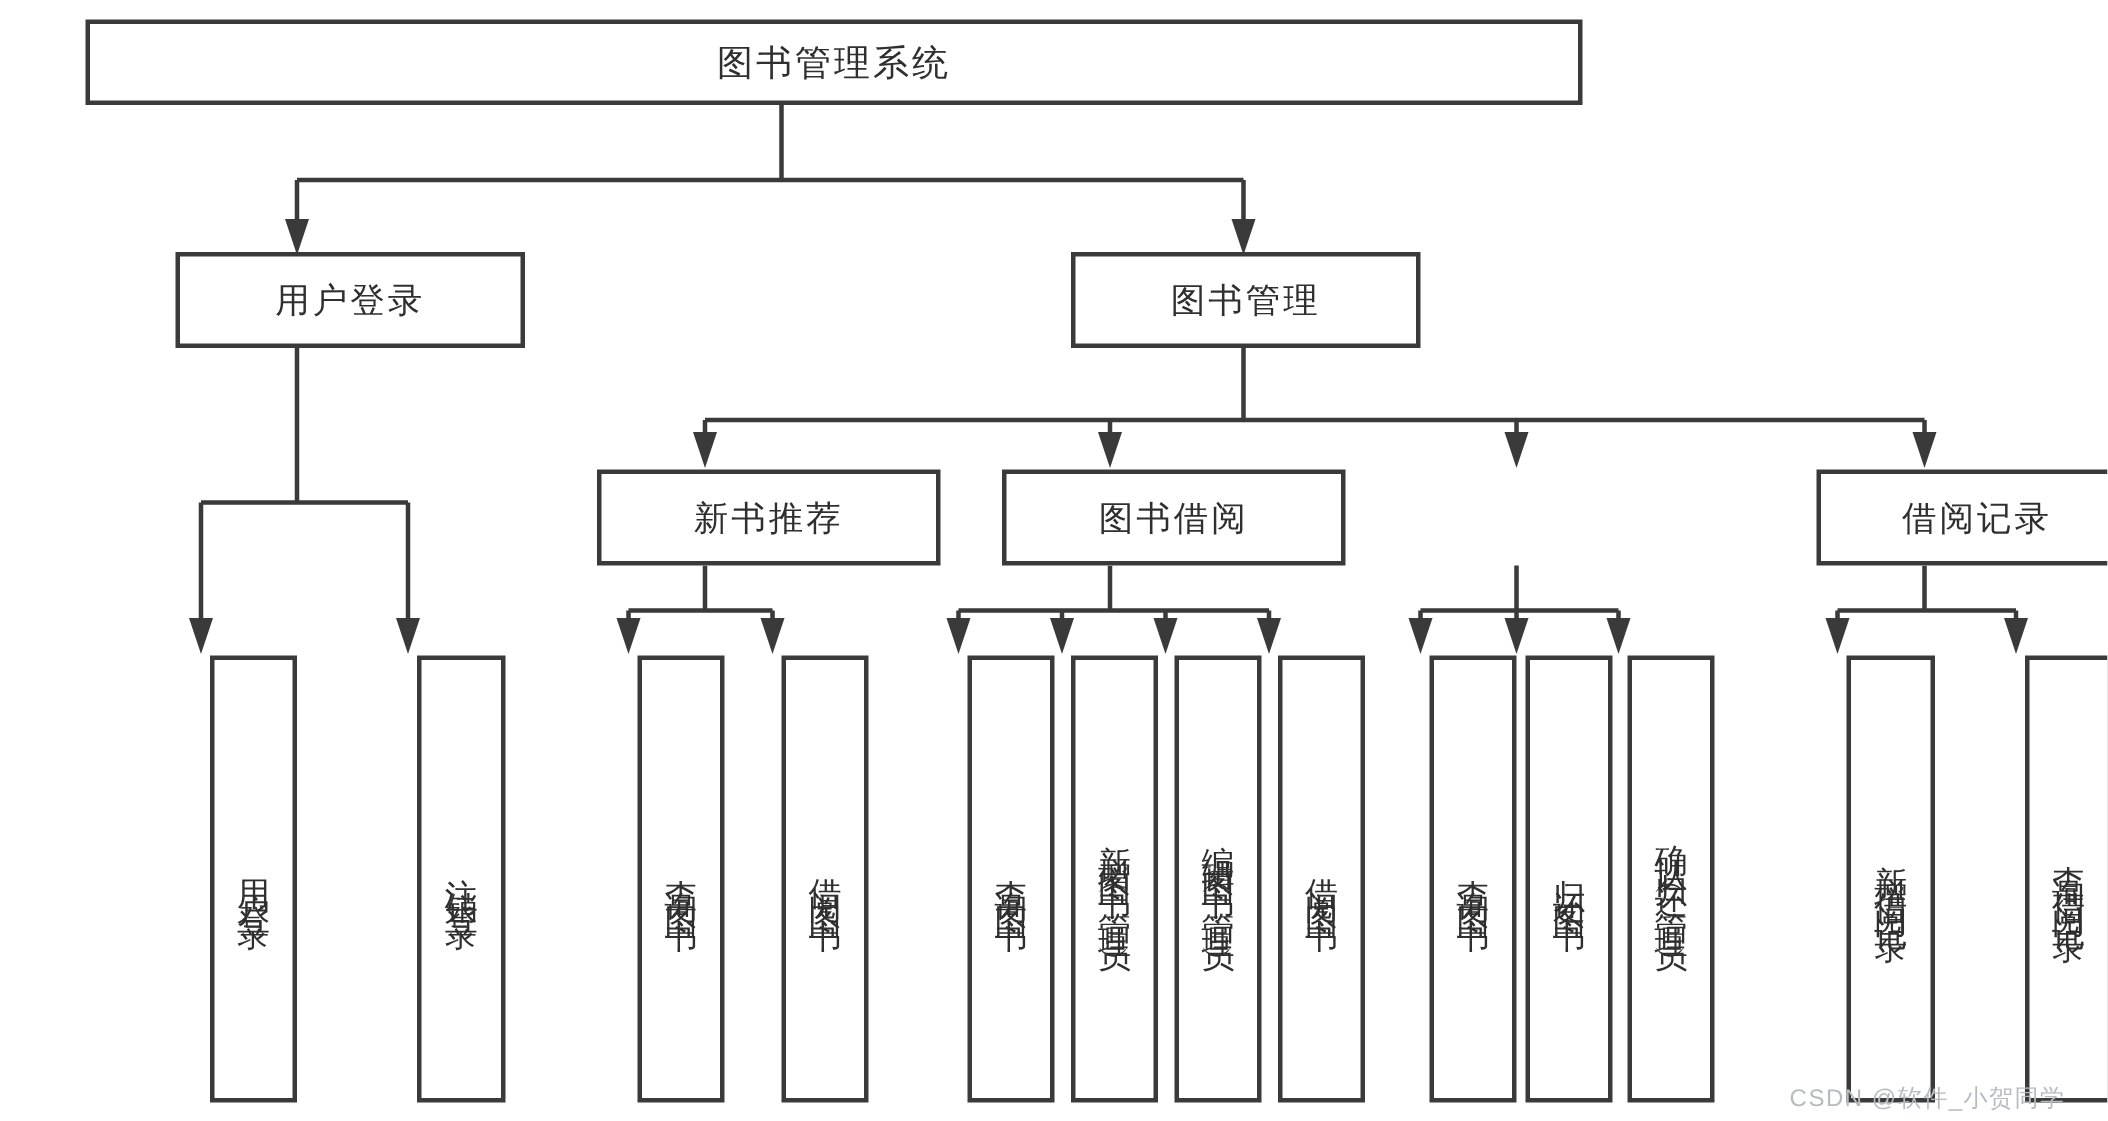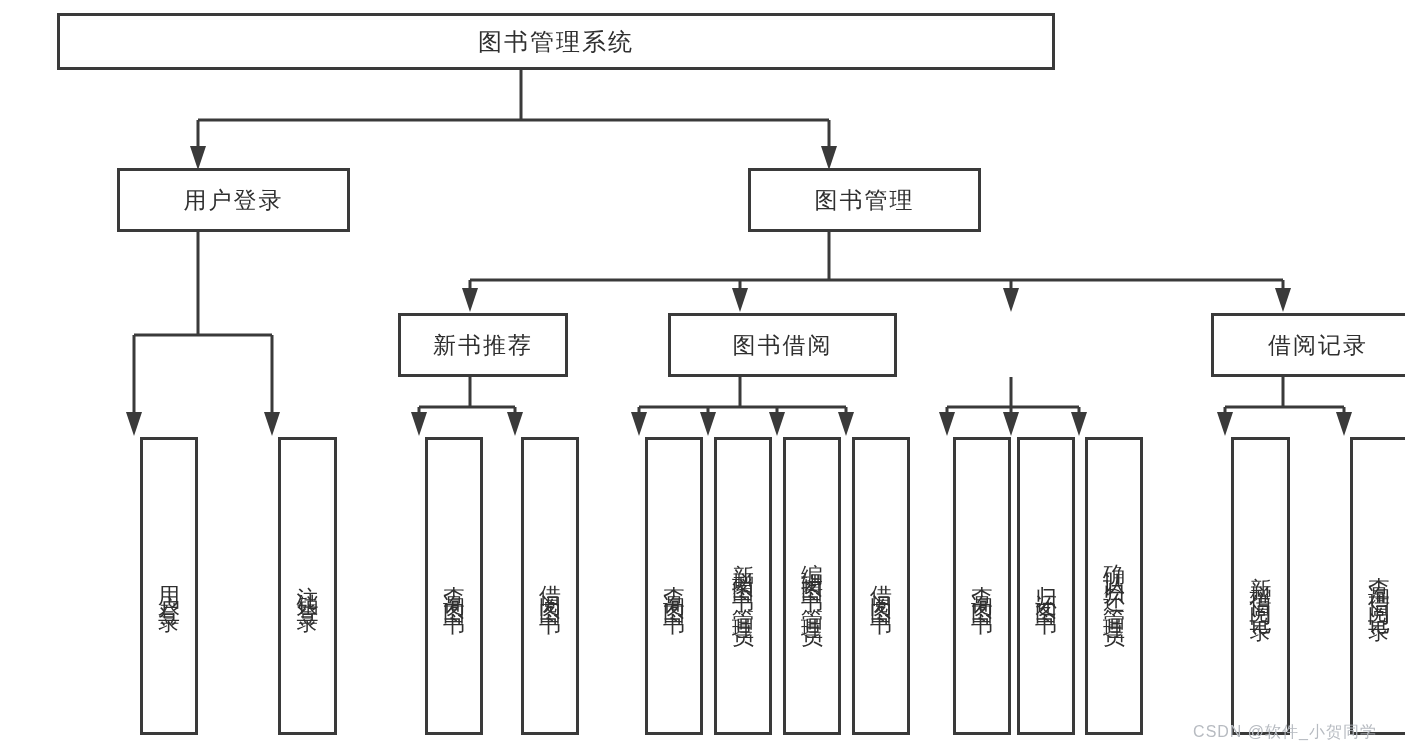--- a/index.html
+++ b/index.html
@@ -95,25 +95,25 @@
     </g>
   </svg>
 
   <div class="node root-node" style="left:22px;top:13px;width:998px;height:57px">
     <span>图书管理系统</span>
   </div>
 
   <div class="node hnode" style="left:82px;top:168px;width:233px;height:64px">
     <span>用户登录</span>
   </div>
-  <div class="node hnode" style="left:713px;top:168px;width:233px;height:64px">
+  <div class="node hnode" style="left:679px;top:168px;width:233px;height:64px">
     <span>图书管理</span>
   </div>
 
-  <div class="node hnode" style="left:363px;top:313px;width:170px;height:64px">
+  <div class="node hnode" style="left:363px;top:313px;width:229px;height:64px">
     <span>新书推荐</span>
   </div>
   <div class="node hnode" style="left:633px;top:313px;width:229px;height:64px">
     <span>图书借阅</span>
   </div>
   <div class="node hnode" style="left:1176px;top:313px;width:214px;height:64px">
     <span>借阅记录</span>
   </div>
 
   <div class="node leaf" style="left:105px;top:437px;width:58px;height:298px">

